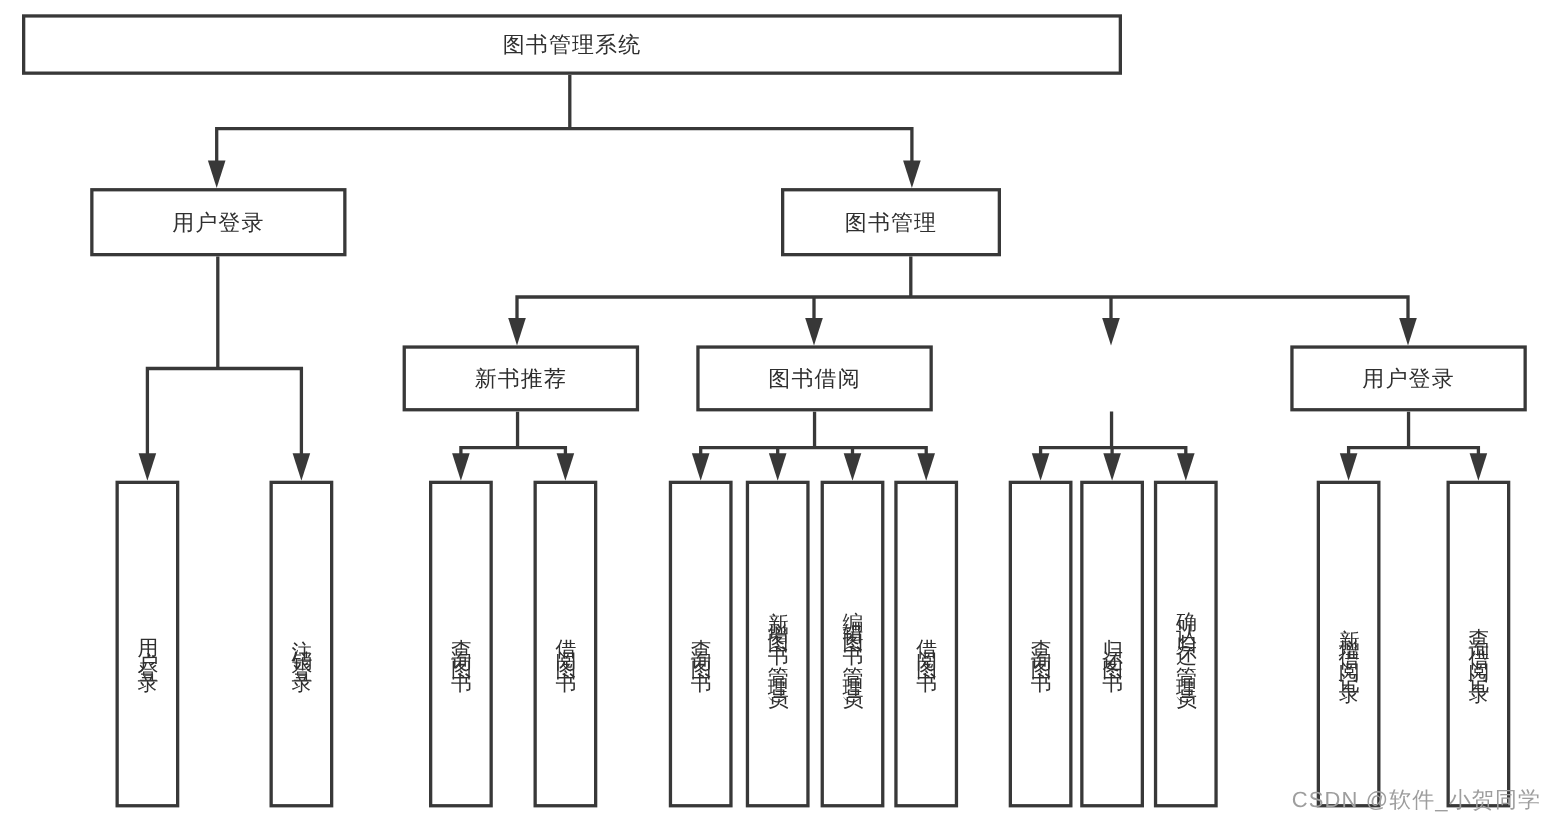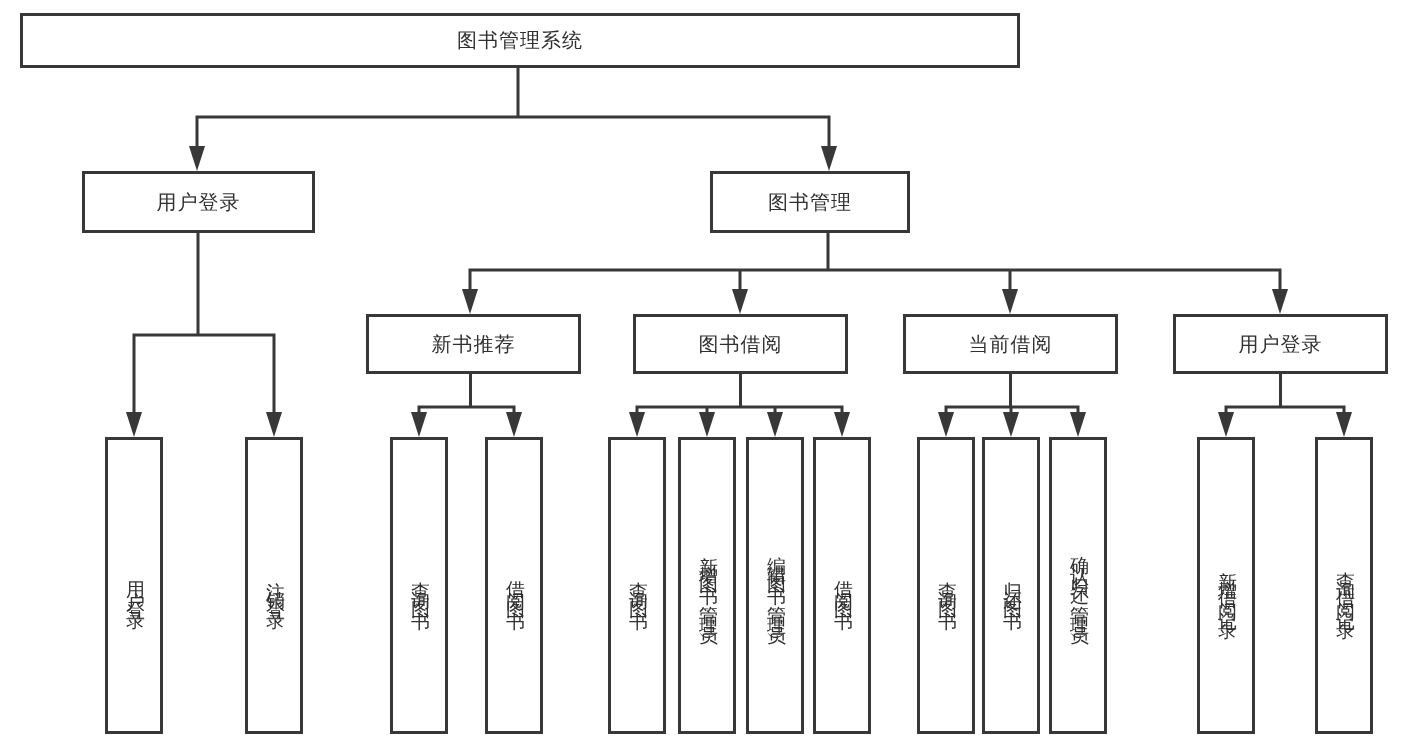--- a/index.html
+++ b/index.html
@@ -16,21 +16,20 @@
   .box{
     position:absolute;
     box-sizing:border-box;
     background:var(--background,#ffffff);
     border:3px solid var(--box_border,#383838);
     display:flex;align-items:center;justify-content:center;
     color:var(--text,#2f2f2f);
     font-size:20px;
     letter-spacing:1px;
     white-space:nowrap;
-    font-family:Liberation Mono, monospace;
   }
   .leaf{
     writing-mode:vertical-lr;
     text-orientation:mixed;
     font-size:19px;
     letter-spacing:10px;
     line-height:1;
   }
   .watermark{
     position:absolute;
@@ -96,34 +95,34 @@
     </g>
   </svg>
 
   <div class="box" style="left:20px;top:13px;width:1000px;height:55px">图书管理系统</div>
 
   <div class="box" style="left:82px;top:171px;width:233px;height:62px">用户登录</div>
   <div class="box" style="left:710px;top:171px;width:200px;height:62px">图书管理</div>
 
   <div class="box" style="left:366px;top:314px;width:215px;height:60px">新书推荐</div>
   <div class="box" style="left:633px;top:314px;width:215px;height:60px">图书借阅</div>
-  <div class="box" style="left:903px;top:314px;width:215px;height:60px">当前借阅</div>
   <div class="box" style="left:1173px;top:314px;width:215px;height:60px">用户登录</div>
 
   <div class="box leaf" style="left:105px;top:437px;width:58px;height:297px">用户登录</div>
   <div class="box leaf" style="left:245px;top:437px;width:58px;height:297px">注销登录</div>
 
   <div class="box leaf" style="left:390px;top:437px;width:58px;height:297px">查询图书</div>
   <div class="box leaf" style="left:485px;top:437px;width:58px;height:297px">借阅图书</div>
 
   <div class="box leaf" style="left:608px;top:437px;width:58px;height:297px">查询图书</div>
   <div class="box leaf" style="left:678px;top:437px;width:58px;height:297px">新增图书（管理员）</div>
   <div class="box leaf" style="left:746px;top:437px;width:58px;height:297px">编辑图书（管理员）</div>
   <div class="box leaf" style="left:813px;top:437px;width:58px;height:297px">借阅图书</div>
 
   <div class="box leaf" style="left:917px;top:437px;width:58px;height:297px">查询图书</div>
   <div class="box leaf" style="left:982px;top:437px;width:58px;height:297px">归还图书</div>
   <div class="box leaf" style="left:1049px;top:437px;width:58px;height:297px">确认归还（管理员）</div>
 
   <div class="box leaf" style="left:1197px;top:437px;width:58px;height:297px">新增借阅记录</div>
   <div class="box leaf" style="left:1315px;top:437px;width:58px;height:297px">查询借阅记录</div>
 
+  <div class="watermark">CSDN @软件_小贺同学</div>
 </div>
 
 </body></html>

